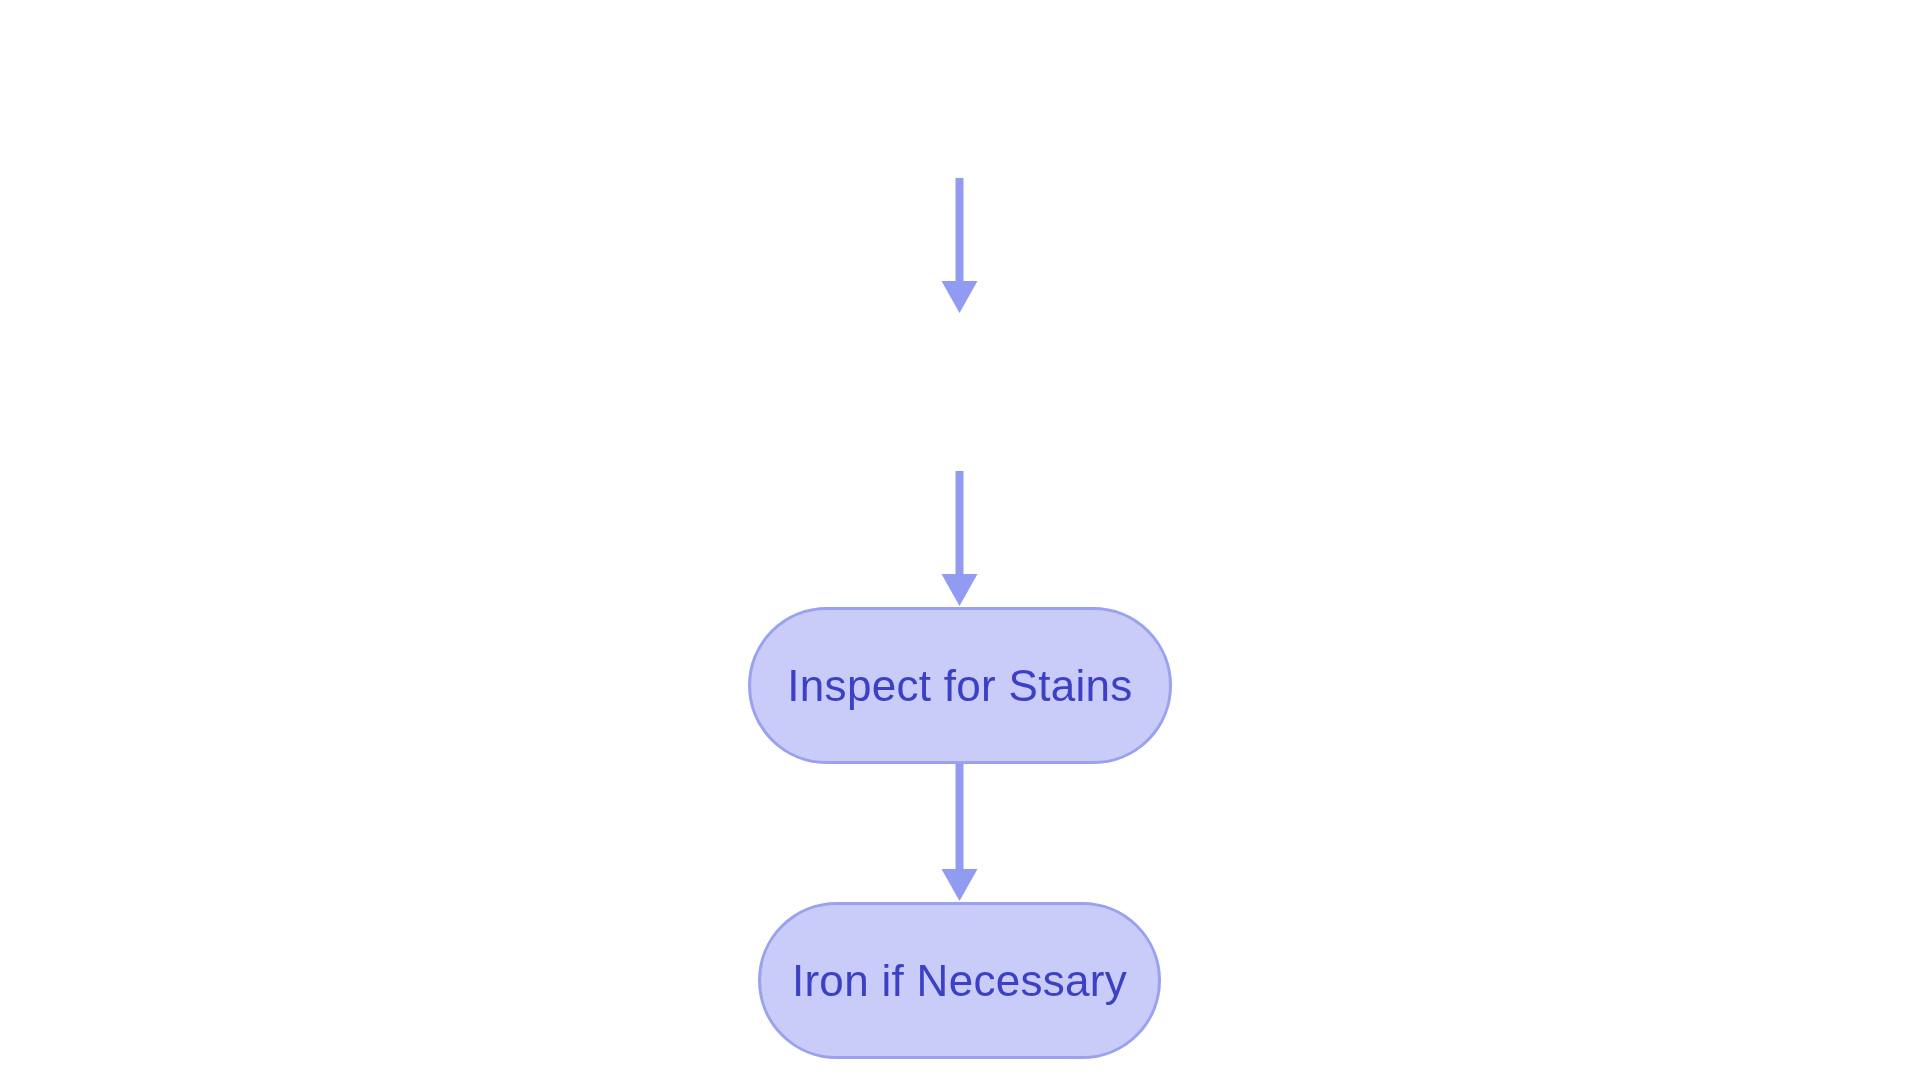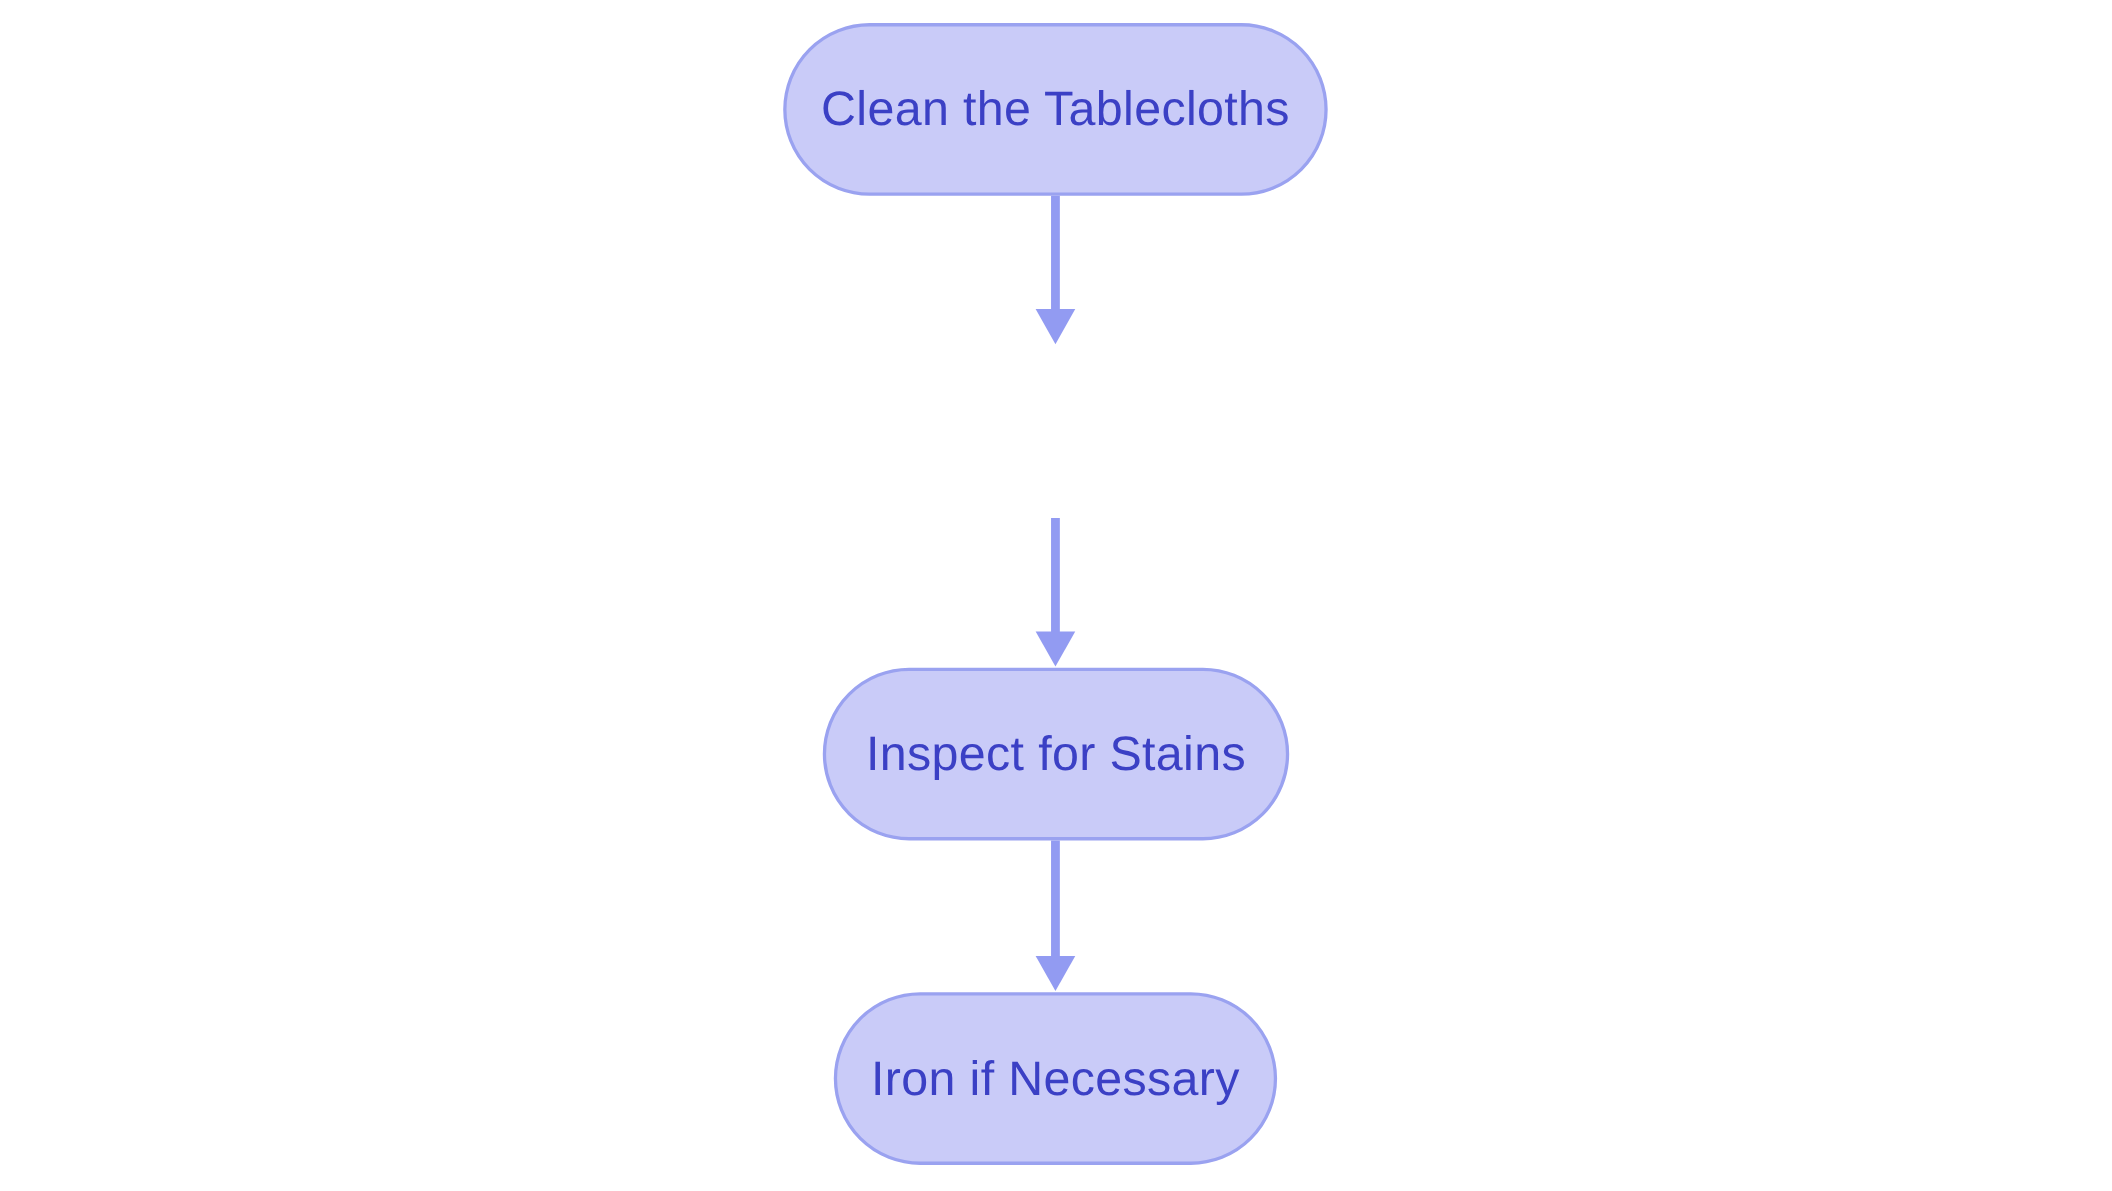--- a/index.html
+++ b/index.html
@@ -55,23 +55,20 @@
   .edge-head {
     fill: var(--arrow, #929bf2);
     stroke: none;
   }
 </style>
 </head>
 <body>
 
 <div class="canvas">
 
-  <div class="node node-1">
-    <span class="node-label">Clean the Tablecloths</span>
-  </div>
 
 
   <div class="node node-3">
     <span class="node-label">Inspect for Stains</span>
   </div>
 
   <div class="node node-4">
     <span class="node-label">Iron if Necessary</span>
   </div>
 

